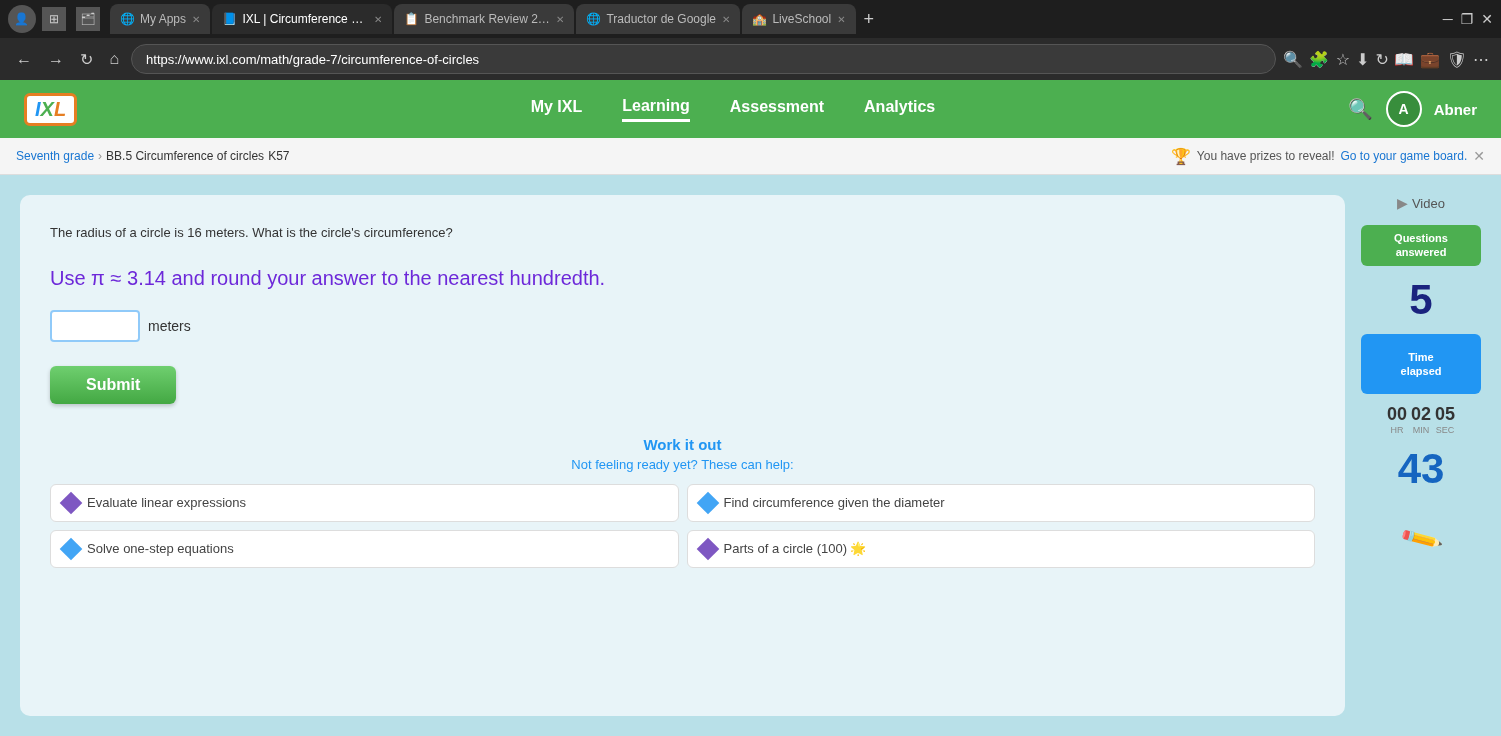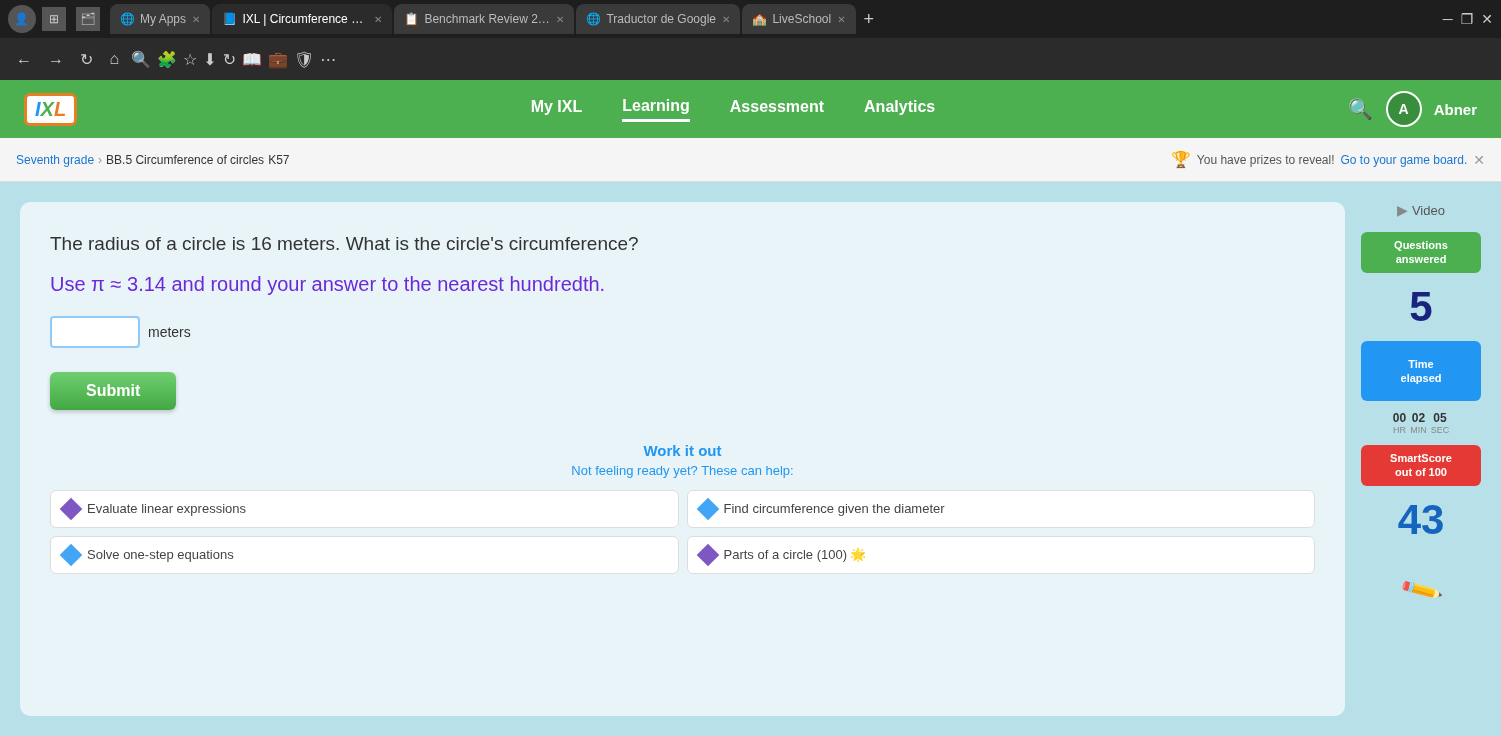--- a/index.html
+++ b/index.html
@@ -153,21 +153,21 @@
       width: 36px; height: 36px;
       display: flex; align-items: center; justify-content: center;
       color: #fff; font-size: 14px; font-weight: bold; cursor: pointer;
     }
     .user-name { color: #fff; font-size: 15px; font-weight: 600; }
 
     
     .breadcrumb-bar {
       background: #f5f5f5;
       border-bottom: 1px solid #ddd;
-      height: 44px;
+      height: 37px;
       display: flex;
       align-items: center;
       padding: 0 16px;
       font-size: 12px;
       color: #555;
       gap: 4px;
     }
     .breadcrumb-link { color: #1976d2; cursor: pointer; }
     .breadcrumb-sep { color: #999; }
     .breadcrumb-current { color: #333; }
@@ -192,23 +192,23 @@
     .question-panel {
       background: #e8f4f8;
       border-radius: 10px;
       flex: 1;
       padding: 28px 30px;
       position: relative;
       min-height: 420px;
     }
 
     .question-text {
-      font-size: 19px;
+      font-size: 13px;
       color: #333;
-      margin-bottom: 14px;
+      margin-bottom: 24px;
       line-height: 1.5;
     }
 
     .hint-text {
       font-size: 20px;
       color: #6d28d9;
       margin-bottom: 20px;
     }
 
     .answer-row {
@@ -331,21 +331,21 @@
       line-height: 1.3;
     }
 
     .time-display {
       display: flex; gap: 4px; align-items: flex-end;
       font-size: 11px;
       color: #333;
       text-align: center;
     }
     .time-group { display: flex; flex-direction: column; align-items: center; }
-    .time-num { font-size: 12px; font-weight: bold; color: #333; }
+    .time-num { font-size: 18px; font-weight: bold; color: #333; }
     .time-label { font-size: 9px; color: #888; text-transform: uppercase; }
 
     .smartscore-btn {
       background: #e53935;
       color: #fff;
       border-radius: 6px;
       padding: 6px 10px;
       font-size: 11px;
       font-weight: bold;
       text-align: center;
@@ -413,20 +413,21 @@
       <span class="win-btn">❐</span>
       <span class="win-btn">✕</span>
     </div>
   </div>
 
   <div class="address-bar">
     <span class="nav-btn">←</span>
     <span class="nav-btn">→</span>
     <span class="nav-btn">↻</span>
     <span class="nav-btn">⌂</span>
+    <input class="address-input" type="text" value="https://www.ixl.com/math/grade-7/circumference-of-circles" style="">
     <div class="toolbar-icons">
       <span class="toolbar-icon">🔍</span>
       <span class="toolbar-icon">🧩</span>
       <span class="toolbar-icon">☆</span>
       <span class="toolbar-icon">⬇</span>
       <span class="toolbar-icon">↻</span>
       <span class="toolbar-icon">📖</span>
       <span class="toolbar-icon">💼</span>
       <span class="toolbar-icon">🛡</span>
       <span class="toolbar-icon">⋯</span>
@@ -524,21 +525,20 @@
         <div class="time-group">
           <span class="time-num">02</span>
           <span class="time-label">MIN</span>
         </div>
         <div class="time-group">
           <span class="time-num">05</span>
           <span class="time-label">SEC</span>
         </div>
       </div>
 
-      <div class="smartscore-btn">SmartScore<br>out of 100</div>
 
       <div class="smartscore-count">43</div>
 
       <span class="pencil-icon">✏️</span>
     </div>
 
   </div>
 </div>
 
 </body></html>

